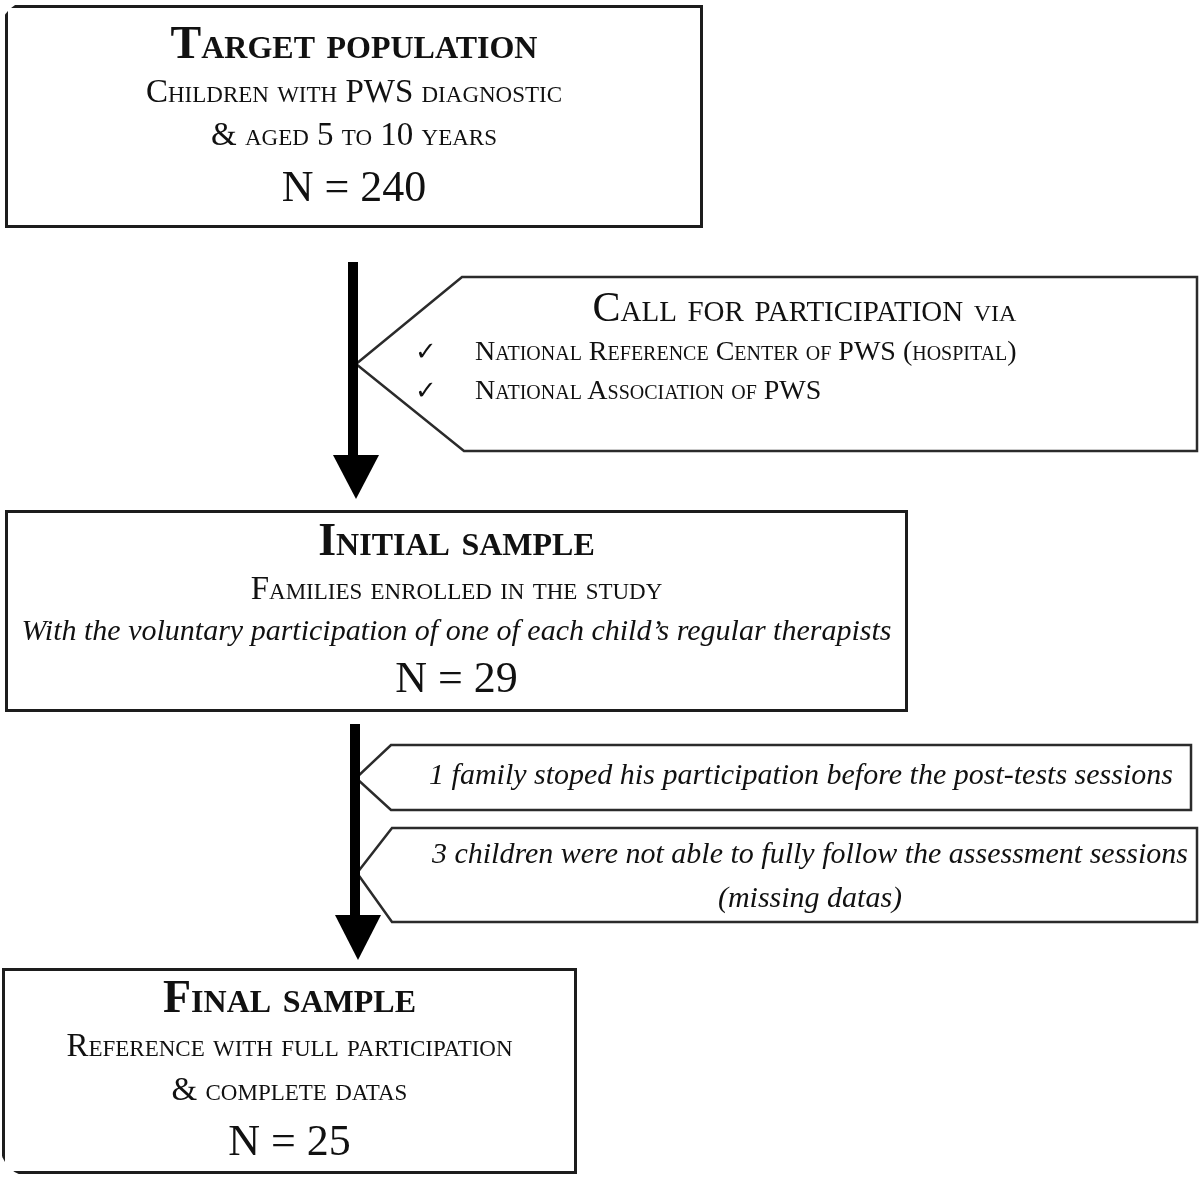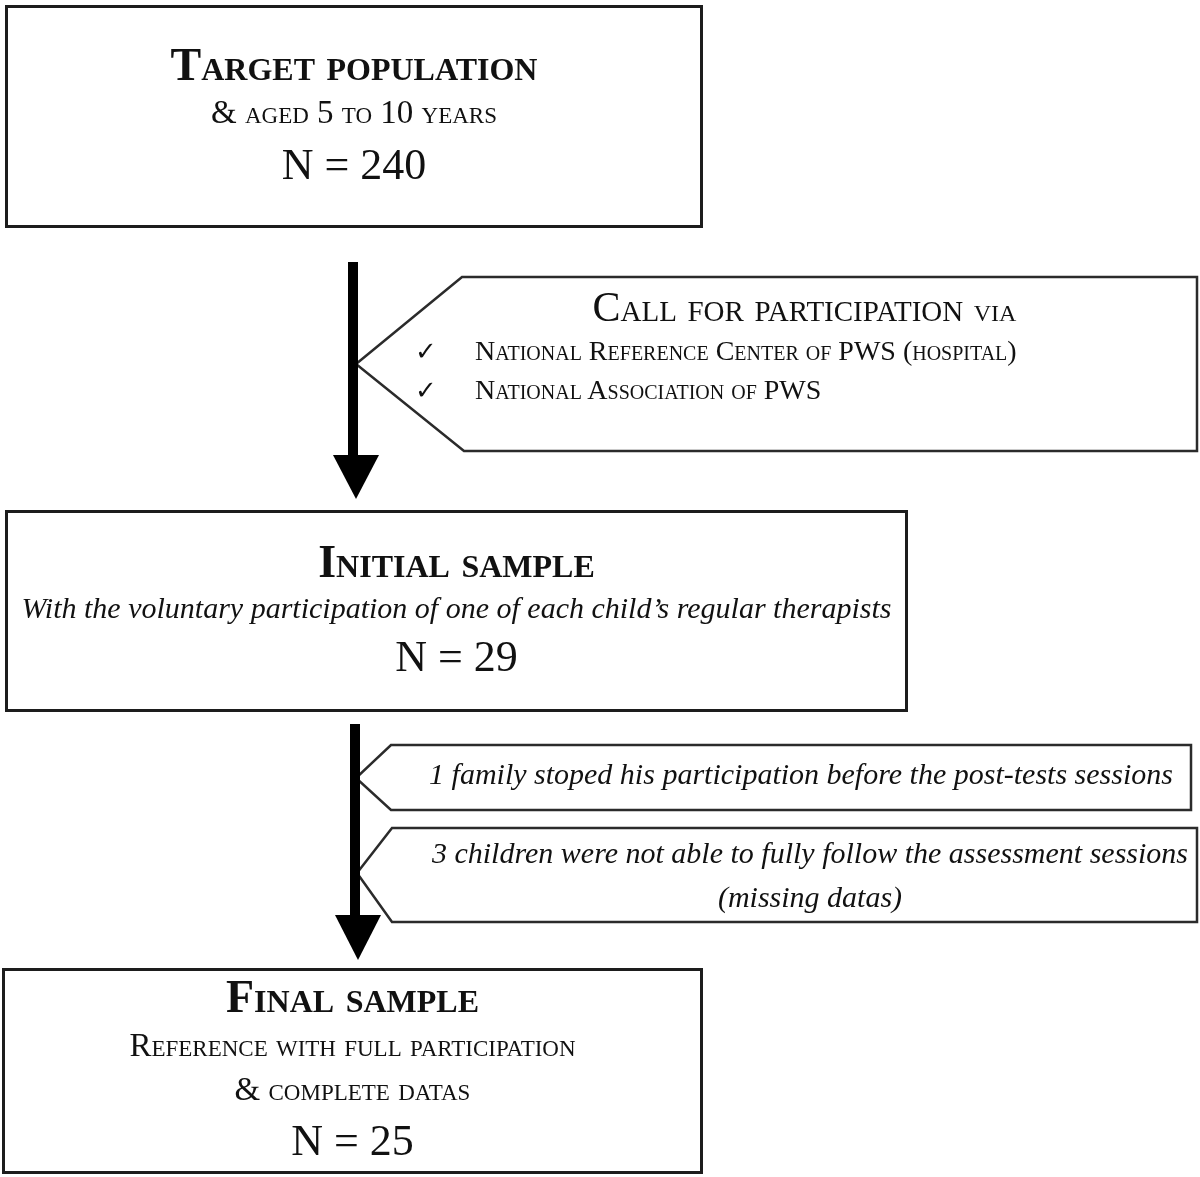--- a/index.html
+++ b/index.html
@@ -4,39 +4,40 @@
 <style>
   html, body { margin: 0; padding: 0; background: #ffffff; }
   .canvas {
     position: relative;
     width: 1200px;
     height: 1177px;
     background: #ffffff;
     color: #111111;
     font-family: "Liberation Serif", serif;
     overflow: hidden;
+    border-radius: 32px;
   }
   .overlay {
     position: absolute;
     left: 0; top: 0;
   }
   .box {
     position: absolute;
     box-sizing: border-box;
     border: 3px solid #1d1d1d;
     background: #ffffff;
     display: flex;
     flex-direction: column;
     align-items: center;
     justify-content: center;
     text-align: center;
   }
   #target-box  { left: 5px;  top: 5px;   width: 698px; height: 223px; }
   #initial-box { left: 5px;  top: 510px; width: 903px; height: 202px; }
-  #final-box   { left: 2px;  top: 968px; width: 701px; height: 206px; }
+  #final-box   { left: 2px;  top: 968px; width: 575px; height: 206px; }
 
   .box-title {
     font-size: 46px;
     font-weight: 700;
     font-variant: small-caps;
     line-height: 1.15;
   }
   .box-line {
     font-size: 33px;
     font-variant: small-caps;
@@ -118,20 +119,21 @@
 
     <rect x="348" y="262" width="10" height="196" fill="#000000"></rect>
     <polygon points="333,455 379,455 356,499" fill="#000000"></polygon>
 
     <rect x="350" y="724" width="10" height="194" fill="#000000"></rect>
     <polygon points="335,915 381,915 358,960" fill="#000000"></polygon>
   </svg>
 
   <div class="box" id="target-box">
     <div class="box-title">Target population</div>
+    <div class="box-line">Children with PWS diagnostic</div>
     <div class="box-line">&amp; aged 5 to 10 years</div>
     <div class="box-count">N = 240</div>
   </div>
 
   <div class="callout-text" id="c1-text">
     <div class="c1-title">
       <span>Call for participation</span>
       <span class="c1-title-suffix">via</span>
     </div>
     <div class="check-row">
@@ -139,20 +141,21 @@
       <span>National Reference Center of PWS (hospital)</span>
     </div>
     <div class="check-row">
       <span class="check-icon">✓</span>
       <span>National Association of PWS</span>
     </div>
   </div>
 
   <div class="box" id="initial-box">
     <div class="box-title">Initial sample</div>
+    <div class="box-line">Families enrolled in the study</div>
     <div class="box-note">With the voluntary participation of one of each child’s regular therapists</div>
     <div class="box-count">N = 29</div>
   </div>
 
   <div class="callout-text" id="c2-text">
     <span>1 family stoped his participation before the post-tests sessions</span>
   </div>
 
   <div class="callout-text" id="c3-text">
     <div>3 children were not able to fully follow the assessment sessions</div>

